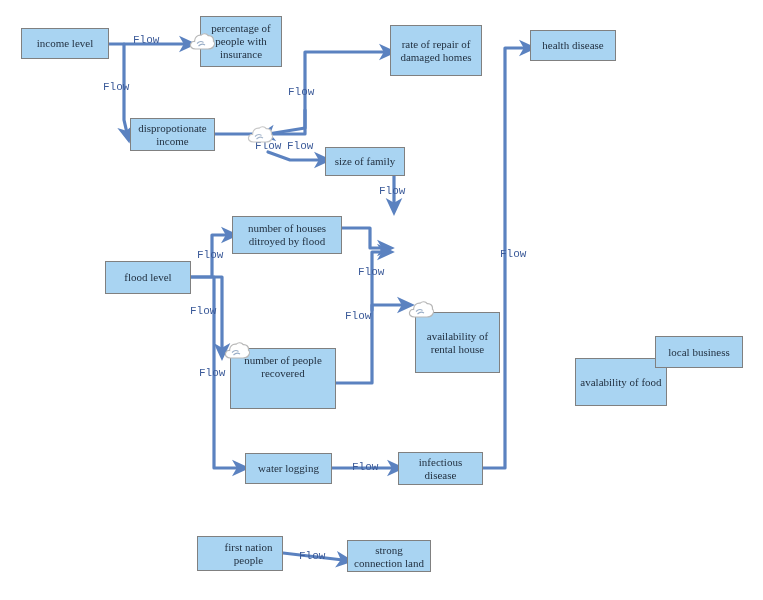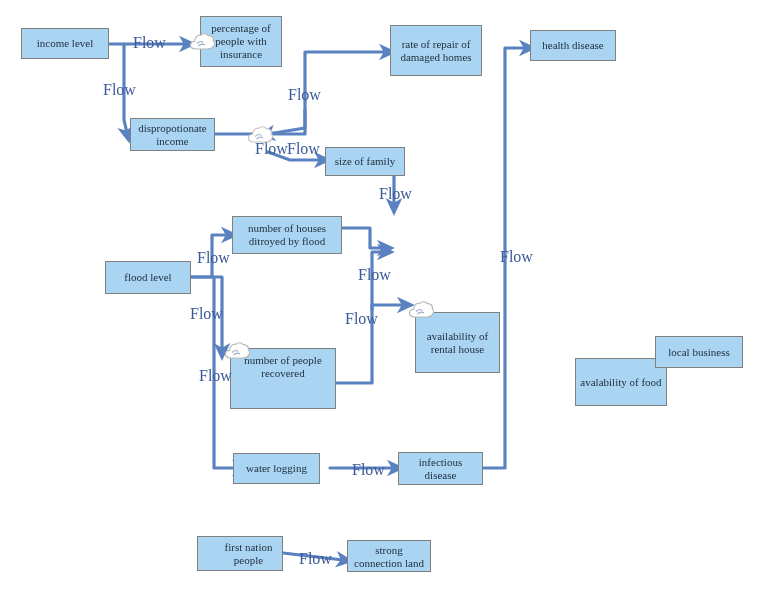--- a/index.html
+++ b/index.html
@@ -37,23 +37,23 @@
   svg.edges {
     position: absolute;
     left: 0; top: 0;
     width: 763px;
     height: 600px;
     z-index: 2;
     pointer-events: none;
   }
   .flow-label {
     position: absolute;
-    font-size: 16px;
+    font-size: 11px;
     color: #3b5a99;
-    font-family: Liberation Serif, serif;
+    font-family: Liberation Mono, monospace;
     white-space: nowrap;
     z-index: 4;
     background: transparent;
   }
   .valve {
     position: absolute;
     z-index: 5;
     pointer-events: none;
   }
 </style>
@@ -147,21 +147,21 @@
   </div>
 
   <div class="node" style="left:558px; top:358px; width:92px; height:48px;margin-left:17px;">
     <span>avalability of food</span>
   </div>
 
   <div class="node" style="left:655px; top:336px; width:88px; height:32px;">
     <span>local business</span>
   </div>
 
-  <div class="node" style="left:233px; top:453px; width:87px; height:31px;">
+  <div class="node" style="left:245px; top:453px; width:87px; height:31px;">
     <span>water logging</span>
   </div>
 
   <div class="node" style="left:398px; top:452px; width:85px; height:33px;">
     <span>infectious disease</span>
   </div>
 
   <div class="node" style="left:197px; top:536px; width:86px; height:35px;padding-left:20px;">
     <span>first nation people</span>
   </div>

